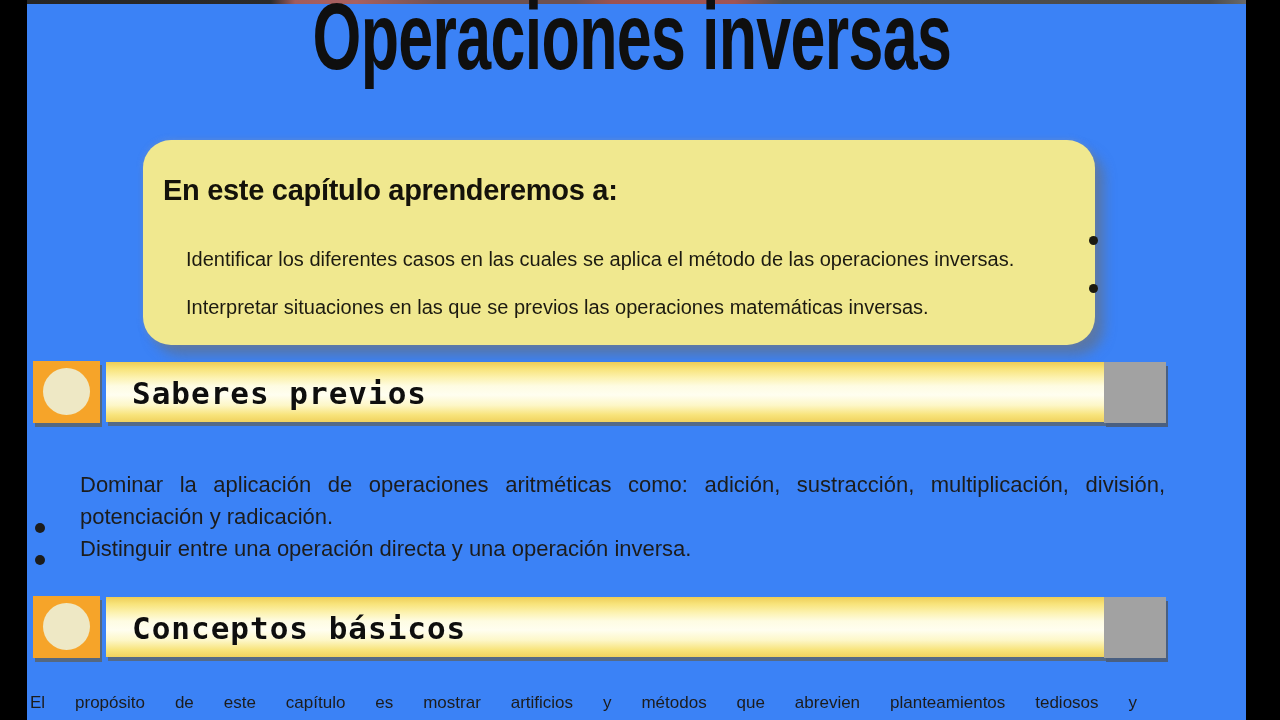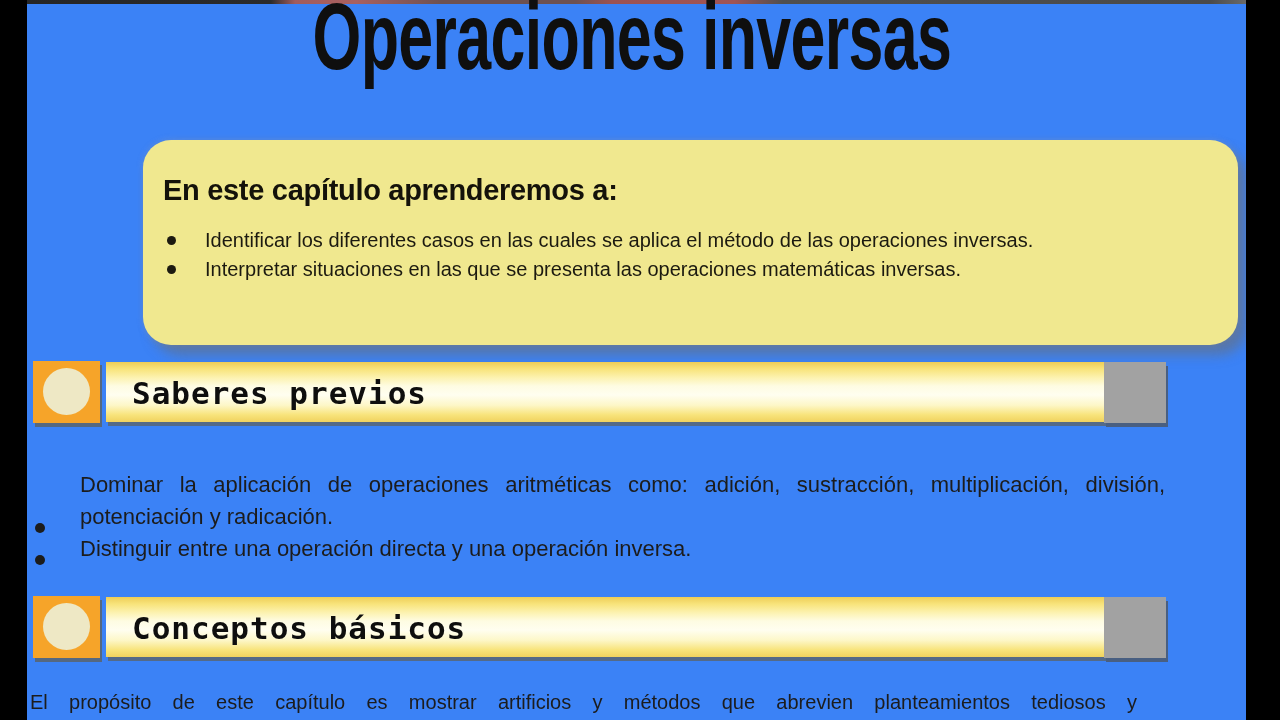--- a/index.html
+++ b/index.html
@@ -20,27 +20,27 @@
   }
 
   
   .page-title { position:absolute; left:27px; top:-11px; width:1219px; height:100px;
     text-align:center; padding-right:14px;
     font-weight:bold; font-size:95px; line-height:95px; letter-spacing:-1px;
     color:#0f0f0f; transform:scaleX(0.66); transform-origin:50% 0;
     white-space:nowrap; }
 
   
-  .intro-box { position:absolute; left:143px; top:140px; width:1095px; height:205px;
+  .intro-box { position:absolute; left:143px; top:140px; width:952px; height:205px;
     background:#f0e88f; border-radius:28px;
     box-shadow:9px 10px 12px rgba(110,110,110,0.55), 0 0 6px rgba(160,160,160,0.35); }
   .intro-heading { position:absolute; left:20px; top:34px; font-size:29px; font-weight:bold;
     color:#14120a; letter-spacing:-0.3px; }
   .intro-bullets { position:absolute; left:20px; top:86px; width:935px; list-style:none; }
-  .intro-bullets .bullet-item { display:flex; align-items:flex-start; }
+  .intro-bullets .bullet-item { display:flex; align-items:flex-end;flex-direction:column; }
   .intro-bullets .bullet-dot { flex:0 0 auto; width:9px; height:9px; border-radius:50%;
     background:#1c1a10; margin:10px 0 0 4px; }
   .intro-bullets .bullet-text { margin-left:29px; width:912px; font-size:20px; line-height:29px;
     color:#1c1a10; text-align:justify; }
 
   
   .section-header { position:absolute; left:33px; width:1133px; height:66px; }
   .icon-square { position:absolute; left:0; top:0; width:67px; height:62px; background:#f6a429;
     box-shadow:2px 4px 0 rgba(95,95,88,0.75); }
   .circle-icon { position:absolute; left:10px; top:7px; width:47px; height:47px; border-radius:50%;
@@ -62,42 +62,42 @@
   
   .body-bullets { position:absolute; left:27px; top:469px; width:1140px; list-style:none; }
   .body-bullets .bullet-item { display:flex; align-items:flex-end; }
   .body-bullets .bullet-dot { flex:0 0 auto; width:10px; height:10px; border-radius:50%;
     background:#1c1c1c; margin:11px 0 0 8px; }
   .body-bullets .bullet-text { margin-left:35px; width:1085px; font-size:22px; line-height:32px;
     color:#1c1c1c; text-align:justify; }
 
   
   .body-paragraph { position:absolute; left:30px; top:686px; width:1107px; height:34px;
-    overflow:hidden; font-size:20px; line-height:33px; color:#1c1c1c;
+    overflow:hidden; font-size:17px; line-height:33px; color:#1c1c1c;
     text-align:justify; text-align-last:justify; }
 </style>
 </head>
 <body>
 
 <div class="frame">
 
   <div class="top-strip"></div>
 
   <h1 class="page-title">Operaciones inversas</h1>
 
   <div class="intro-box">
     <div class="intro-heading">En este capítulo aprenderemos a:</div>
     <ul class="intro-bullets">
       <li class="bullet-item">
         <span class="bullet-dot"></span>
         <span class="bullet-text">Identificar los diferentes casos en las cuales se aplica el método de las operaciones inversas.</span>
       </li>
       <li class="bullet-item">
         <span class="bullet-dot"></span>
-        <span class="bullet-text">Interpretar situaciones en las que se presenta las operaciones matemáticas inversas.</span>
+        <span class="bullet-text">Interpretar situaciones en las que se previos las operaciones matemáticas inversas.</span>
       </li>
     </ul>
   </div>
 
   <div class="section-header header-saberes">
     <div class="icon-square">
       <div class="circle-icon"></div>
     </div>
     <div class="title-bar">
       <div class="section-title">Saberes previos</div>

